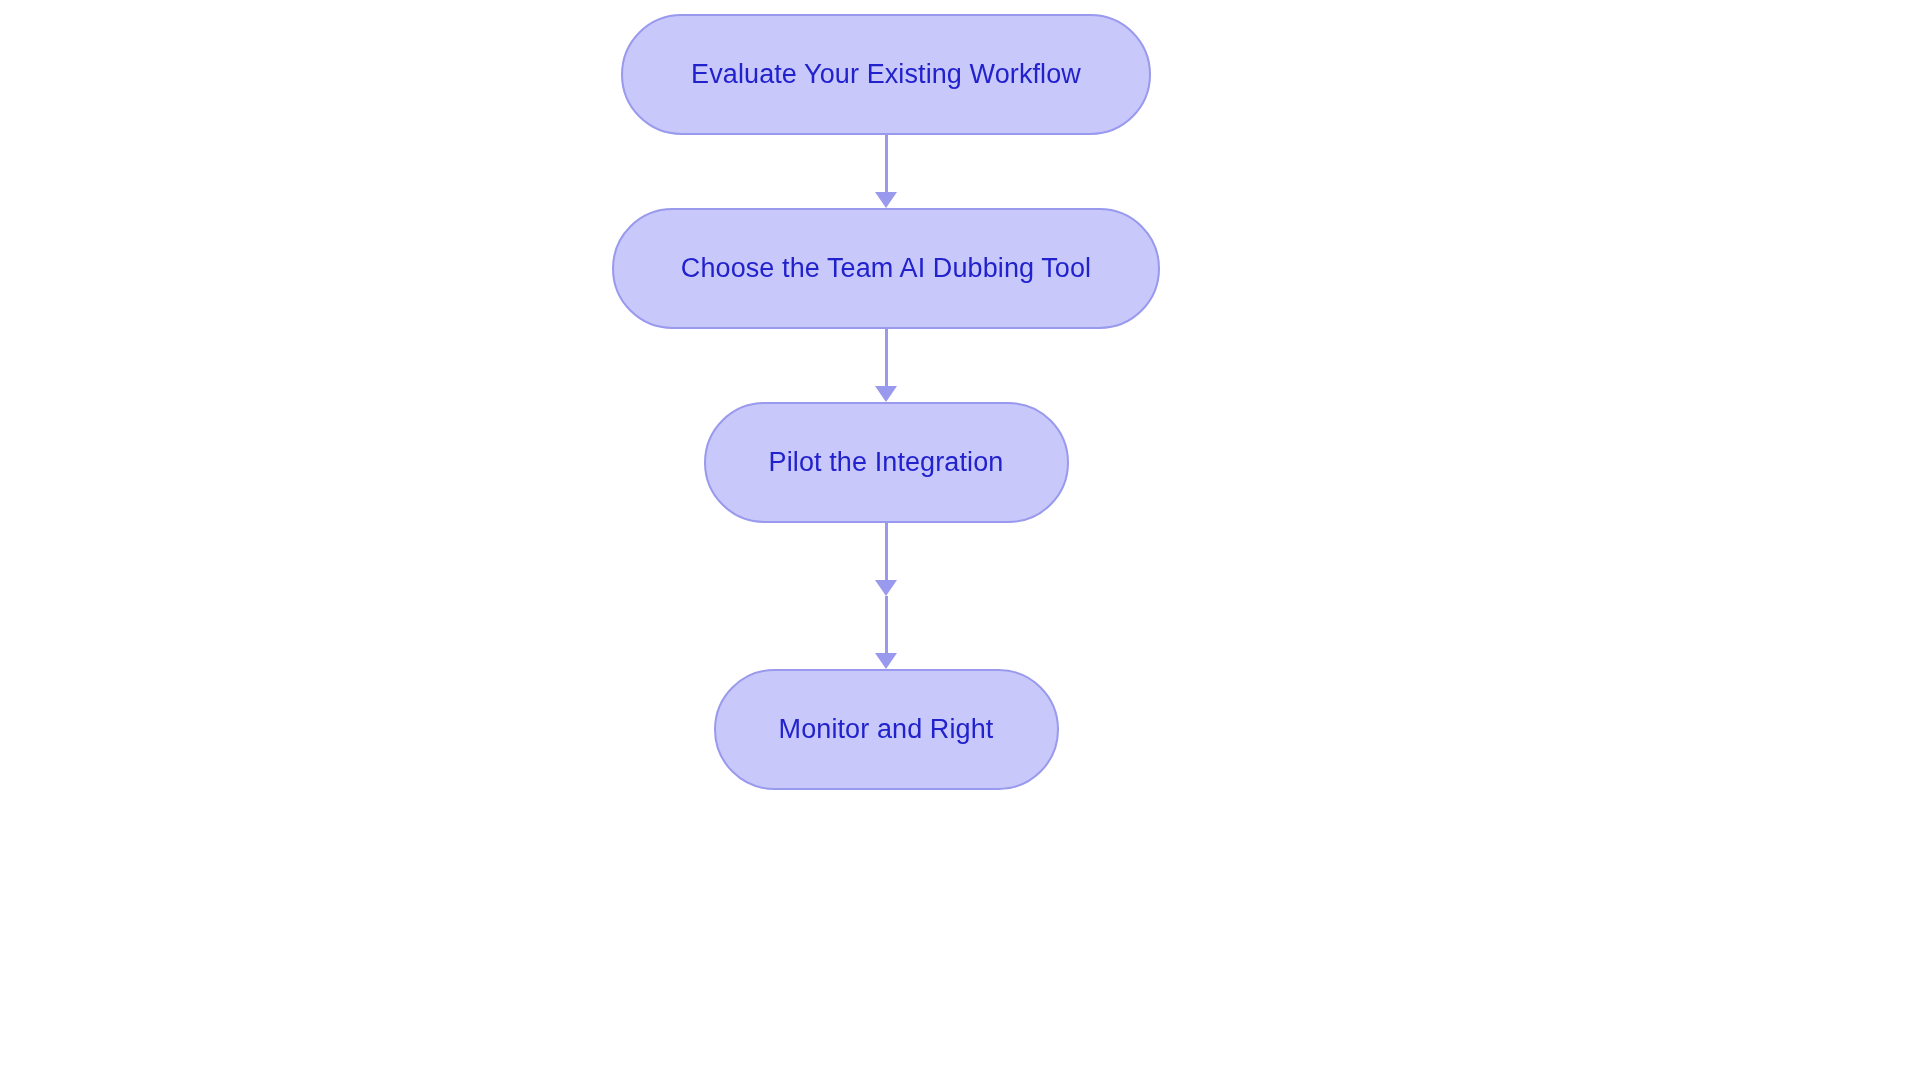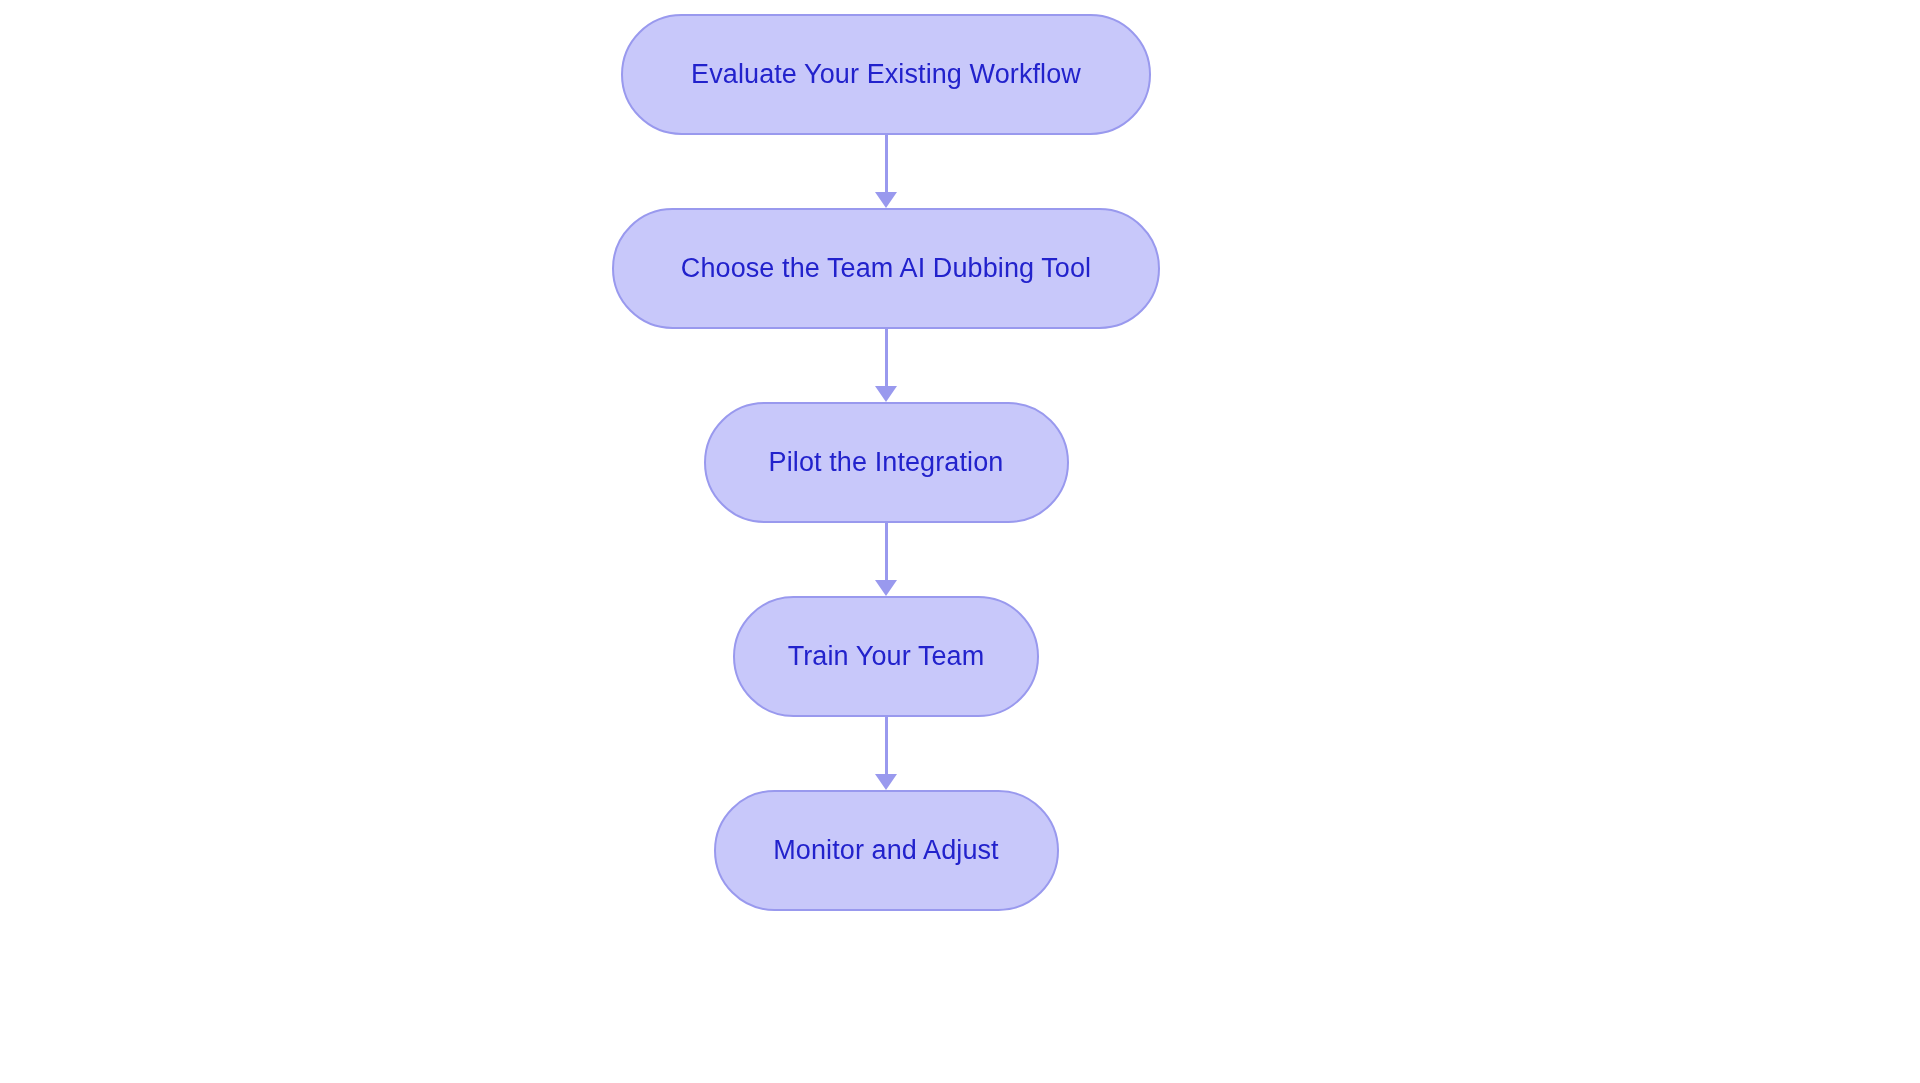--- a/index.html
+++ b/index.html
@@ -124,27 +124,24 @@
 
     <div class="node node-w3">
       <span class="node-label">Pilot the Integration</span>
     </div>
 
     <div class="connector conn-3">
       <div class="connector-line"></div>
       <div class="connector-head"></div>
     </div>
 
-    <div class="node node-w4">
-      <span class="node-label">Train Your Team</span>
-    </div>
 
     <div class="connector conn-4">
       <div class="connector-line"></div>
       <div class="connector-head"></div>
     </div>
 
     <div class="node node-w5">
-      <span class="node-label">Monitor and Adjust</span>
+      <span class="node-label">Monitor and Right</span>
     </div>
 
   </div>
 </div>
 
 </body></html>

